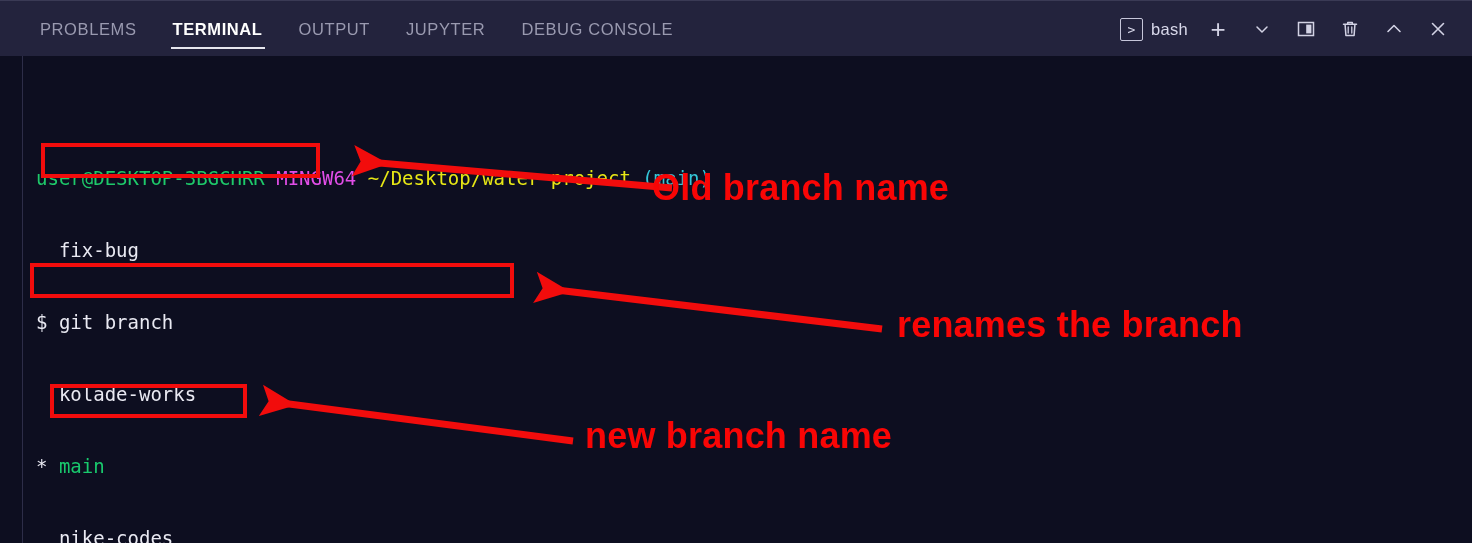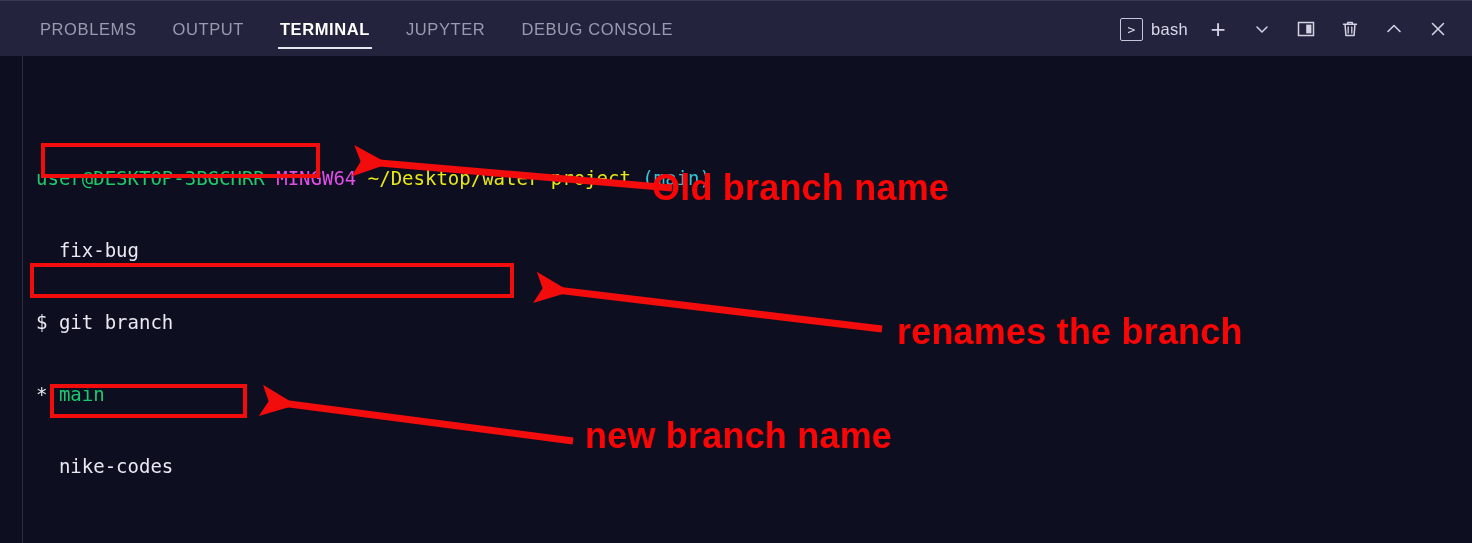--- a/index.html
+++ b/index.html
@@ -162,25 +162,25 @@
 </head>
 <body>
 
 <div id="root">
 
   <div class="panel-header">
     <div class="tabs">
       <div class="tab">
           <span>PROBLEMS</span>
         </div>
-      <div class="tab">
-          <span>OUTPUT</span>
-        </div>
       <div class="tab active">
           <span>TERMINAL</span>
+        </div>
+      <div class="tab">
+          <span>OUTPUT</span>
         </div>
       <div class="tab">
           <span>JUPYTER</span>
         </div>
       <div class="tab">
           <span>DEBUG CONSOLE</span>
         </div>
     </div>
 
     <div class="header-actions">
@@ -227,20 +227,21 @@
 
   <div class="term-body">
     <div class="term-divider"></div>
 
     <div class="term-lines">
 
       
       <div class="ln"><span class="c-green">user@DESKTOP-3BGCHRR</span> <span class="c-purple">MINGW64</span> <span class="c-yellow">~/Desktop/water-project</span> <span class="c-cyan">(main)</span></div>
       <div class="ln c-white">  fix-bug</div>
       <div class="ln"><span class="c-white">$</span> <span class="c-white">git branch</span></div>
+      <div class="ln c-white">  kolade-works</div>
       <div class="ln"><span class="c-white">*</span> <span class="c-brgreen">main</span></div>
       <div class="ln c-white">  nike-codes</div>
 
       
 
       
       
       
 
       
@@ -272,17 +273,17 @@
         <marker id="ah" markerWidth="5.2" markerHeight="5.2" refX="3.9" refY="2.6" orient="auto" markerUnits="strokeWidth">
           <path d="M5.2,0.35 L0.1,2.6 L5.2,4.85 L4.1,2.6 Z" fill="#f20c0c"></path>
         </marker>
       </defs>
       <line x1="672" y1="188" x2="362" y2="161.5" stroke="#f20c0c" stroke-width="7" marker-end="url(#ah)"></line>
       <line x1="882" y1="329" x2="544" y2="288.5" stroke="#f20c0c" stroke-width="7" marker-end="url(#ah)"></line>
       <line x1="573" y1="441" x2="270" y2="401.5" stroke="#f20c0c" stroke-width="7" marker-end="url(#ah)"></line>
     </svg>
 
     <div class="anno-text" style="left:652px; top:167px;">Old branch name</div>
-    <div class="anno-text" style="left:897px; top:311px;">renames the branch</div>
+    <div class="anno-text" style="left:897px; top:304px;">renames the branch</div>
     <div class="anno-text" style="left:585px; top:415px;">new branch name</div>
   </div>
 
 </div>
 
 </body></html>

